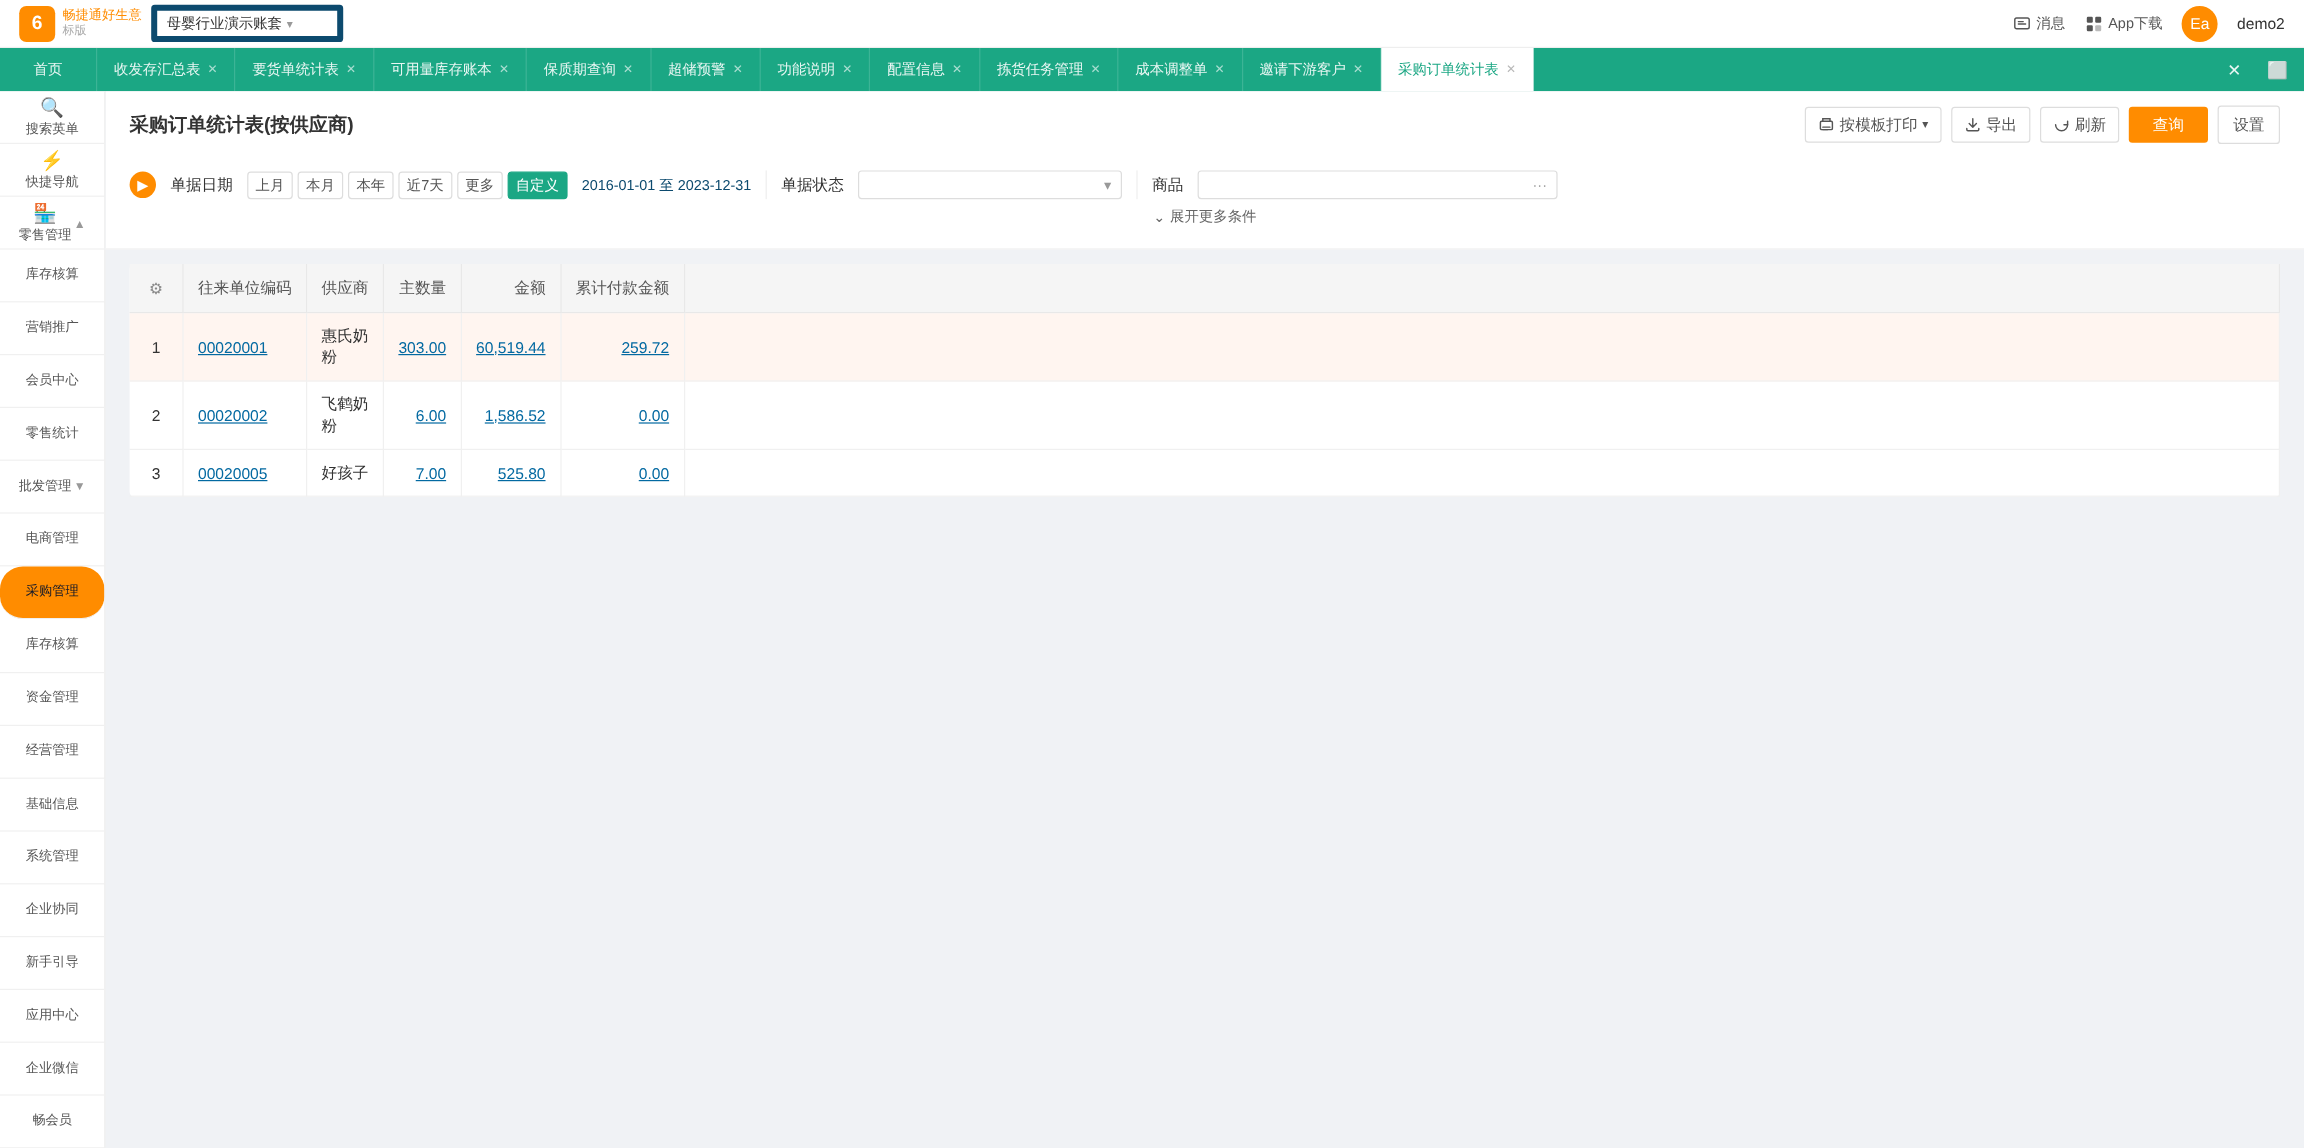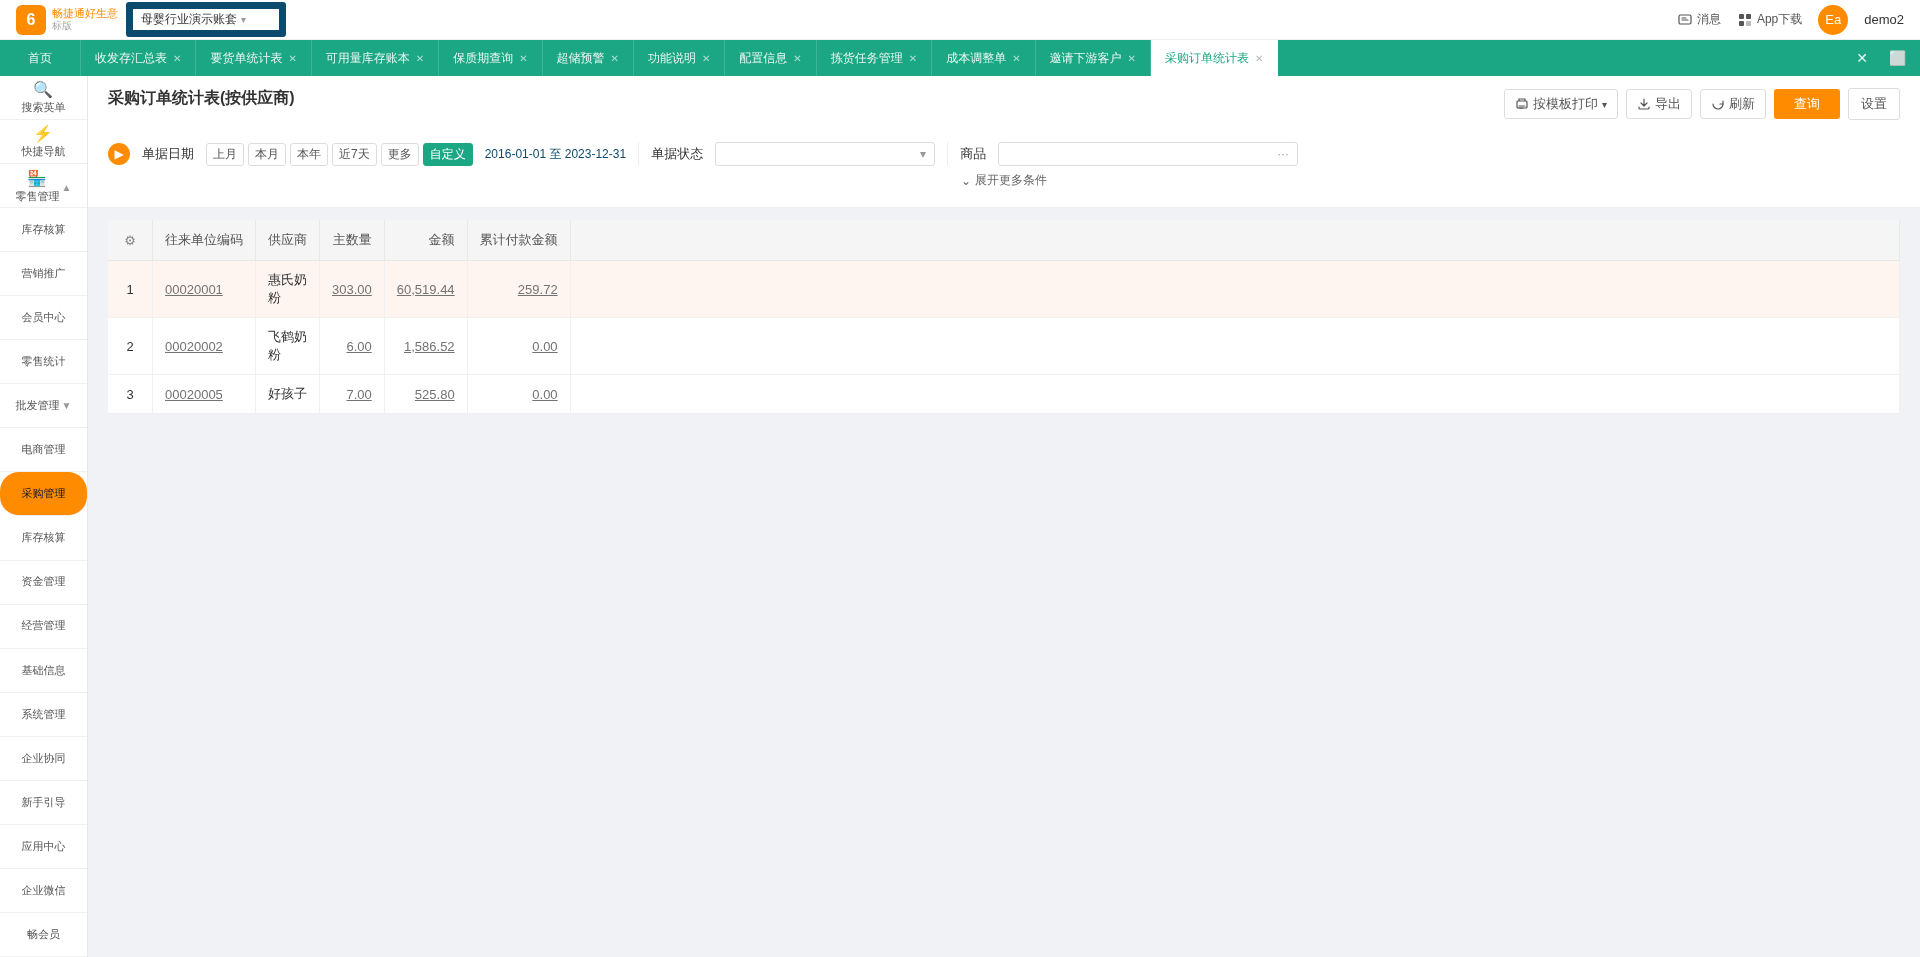--- a/index.html
+++ b/index.html
@@ -4,21 +4,21 @@
   <style>
     * { margin: 0; padding: 0; box-sizing: border-box; }
     body { font-family: 'Microsoft YaHei', '微软雅黑', Arial, sans-serif; font-size: 13px; background: #f5f5f5; color: #333; width: 1920px; height: 957px; overflow: hidden; display: flex; flex-direction: column; }
 
     
     .top-bar { height: 40px; background: #fff; display: flex; align-items: center; justify-content: space-between; padding: 0 16px; border-bottom: 1px solid #eee; flex-shrink: 0; }
     .top-bar-left { display: flex; align-items: center; gap: 8px; }
     .logo-area { display: flex; align-items: center; gap: 6px; }
     .logo-icon { width: 30px; height: 30px; background: #ff8c00; border-radius: 6px; display: flex; align-items: center; justify-content: center; color: #fff; font-size: 16px; font-weight: bold; }
     .logo-text { font-size: 11px; color: #ff8c00; line-height: 1.2; }
-    .workspace-selector { display: flex; align-items: center; gap: 4px; font-size: 12px; color: #333; padding: 2px 8px; border: 7px solid #0c4a6e; border-radius: 3px; cursor: pointer; background: #fff; min-width: 160px; }
+    .workspace-selector { display: flex; align-items: center; gap: 4px; font-size: 12px; color: #333; padding: 2px 8px; border: 5px solid #0c4a6e; border-radius: 3px; cursor: pointer; background: #fff; min-width: 160px; }
     .workspace-selector .chevron { color: #999; font-size: 10px; }
     .top-bar-right { display: flex; align-items: center; gap: 16px; }
     .top-right-btn { display: flex; align-items: center; gap: 4px; font-size: 12px; color: #555; cursor: pointer; }
     .top-right-btn svg { width: 16px; height: 16px; }
     .user-avatar { width: 30px; height: 30px; border-radius: 50%; background: #ff8c00; display: flex; align-items: center; justify-content: center; color: #fff; font-size: 13px; cursor: pointer; }
     .user-name { font-size: 13px; color: #333; cursor: pointer; }
 
     
     .nav-tabs-bar { height: 36px; background: #1ba784; display: flex; align-items: center; flex-shrink: 0; overflow: hidden; }
     .nav-tab { height: 36px; display: flex; align-items: center; padding: 0 14px; font-size: 12px; color: rgba(255,255,255,0.9); cursor: pointer; white-space: nowrap; position: relative; gap: 4px; border-right: 1px solid rgba(255,255,255,0.15); flex-shrink: 0; }
@@ -37,21 +37,21 @@
     .sidebar-item { height: 52px; display: flex; flex-direction: column; align-items: center; justify-content: center; cursor: pointer; font-size: 12px; color: #555; gap: 2px; border-bottom: 1px solid #f0f0f0; }
     .sidebar-item.active { background: #ff8c00; color: #0f172a; border-radius: 19px; }
     .sidebar-item .si-icon { font-size: 16px; }
     .sidebar-item .si-label { font-size: 11px; text-align: center; line-height: 1.2; }
 
     
     .page-content { flex: 1; display: flex; flex-direction: column; overflow: hidden; background: #f0f2f5; }
 
     
     .page-header { background: #fff; padding: 12px 20px 0; flex-shrink: 0; }
-    .page-title-row { display: flex; align-items: flex-start; justify-content: space-between; margin-bottom: 10px; }
+    .page-title-row { display: flex; align-items: center; justify-content: space-between; margin-bottom: 10px; }
     .page-title { font-size: 16px; font-weight: 600; color: #333; }
     .page-actions { display: flex; align-items: center; gap: 8px; padding-left: 20px; }
     .btn-template-print { display: flex; align-items: center; gap: 4px; font-size: 13px; color: #555; border: 1px solid #ddd; border-radius: 3px; padding: 5px 10px; cursor: pointer; background: #fff; }
     .btn-export { display: flex; align-items: center; gap: 4px; font-size: 13px; color: #555; border: 1px solid #ddd; border-radius: 3px; padding: 5px 10px; cursor: pointer; background: #fff; }
     .btn-refresh { display: flex; align-items: center; gap: 4px; font-size: 13px; color: #555; border: 1px solid #ddd; border-radius: 3px; padding: 5px 10px; cursor: pointer; background: #fff; }
     .btn-query { background: #ff8c00; color: #fff; border: none; border-radius: 3px; padding: 6px 20px; font-size: 13px; cursor: pointer; }
     .btn-settings { border: 1px solid #ddd; background: #fff; color: #555; border-radius: 3px; padding: 6px 12px; font-size: 13px; cursor: pointer; }
 
     
     .filter-area { background: #fff; padding: 12px 20px; border-bottom: 1px solid #eee; flex-shrink: 0; }
@@ -68,21 +68,21 @@
     .expand-more-row { display: flex; justify-content: center; padding: 6px; }
     .expand-more-btn { display: flex; align-items: center; gap: 4px; font-size: 12px; color: #666; cursor: pointer; }
 
     
     .table-container { flex: 1; overflow: auto; padding: 12px 20px; }
     .data-table { width: 100%; background: #fff; border-radius: 4px; border-collapse: collapse; }
     .data-table th { background: #f5f5f5; padding: 10px 12px; font-size: 13px; font-weight: 500; color: #555; text-align: left; border-bottom: 1px solid #e8e8e8; border-right: 1px solid #e8e8e8; white-space: nowrap; }
     .data-table th:first-child { width: 48px; text-align: center; }
     .data-table td { padding: 10px 12px; font-size: 13px; color: #333; border-bottom: 1px solid #f0f0f0; border-right: 1px solid #f0f0f0; }
     .data-table td.num-col { text-align: right; }
-    .data-table td a, .data-table td .link { color: #737373; text-decoration: underline; cursor: pointer; }
+    .data-table td a, .data-table td .link { color: #0369a1; text-decoration: underline; cursor: pointer; }
     .data-table tr.row-highlight { background: #fff5f0; }
     .settings-col { width: 20px; height: 20px; display: flex; align-items: center; justify-content: center; cursor: pointer; color: #888; }
     .summary-table { width: 100%; background: #fdf5ec; border-collapse: collapse; }
     .summary-table td { padding: 10px 12px; font-size: 13px; color: #333; border-right: 1px solid #e8e8e8; }
     .summary-table td.label-col { font-weight: 500; }
     .summary-table td.num-col { text-align: right; }
 
     
     ::-webkit-scrollbar { width: 6px; height: 6px; }
     ::-webkit-scrollbar-track { background: #f1f1f1; }

